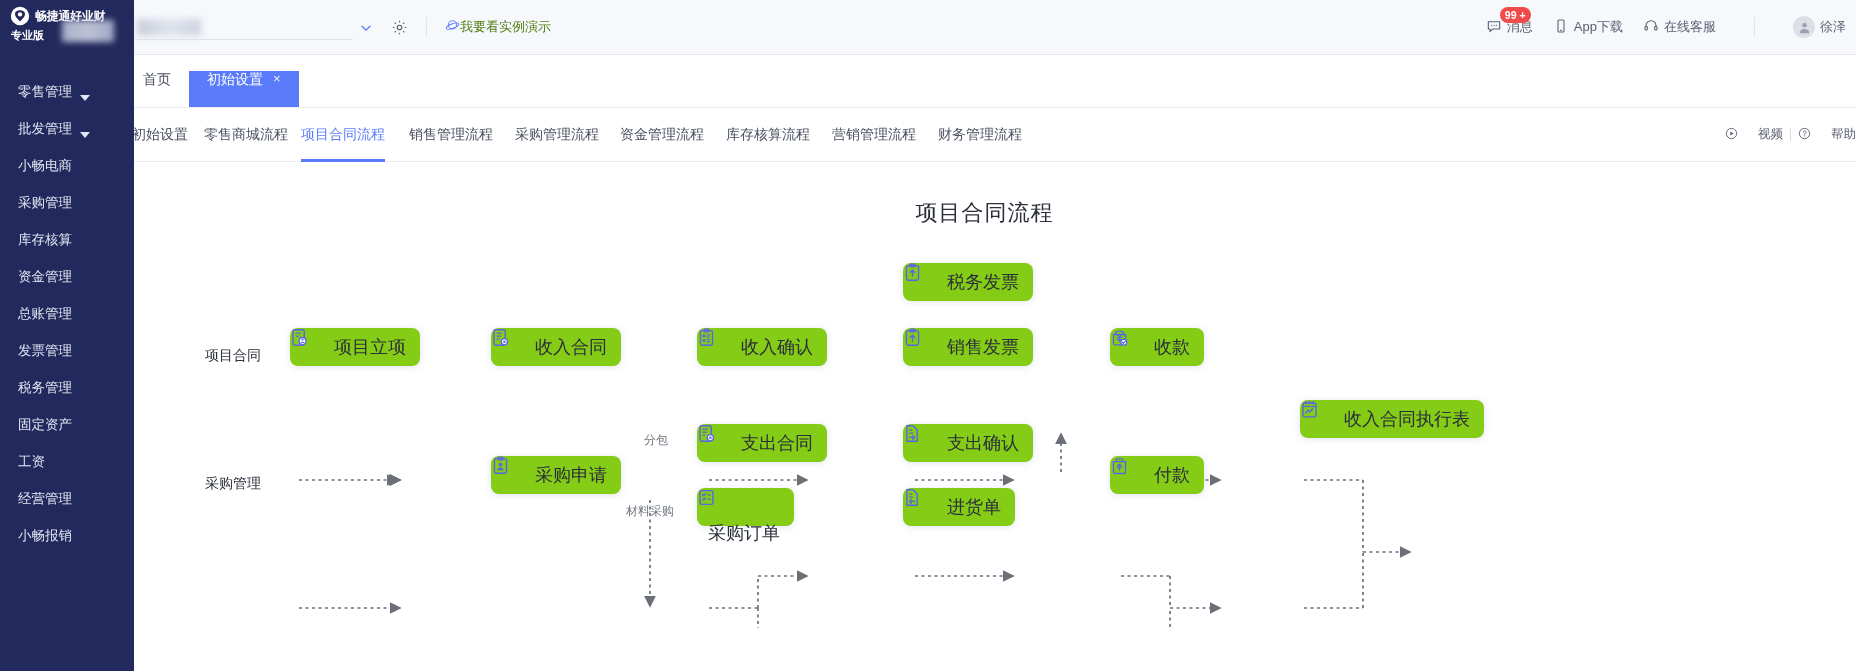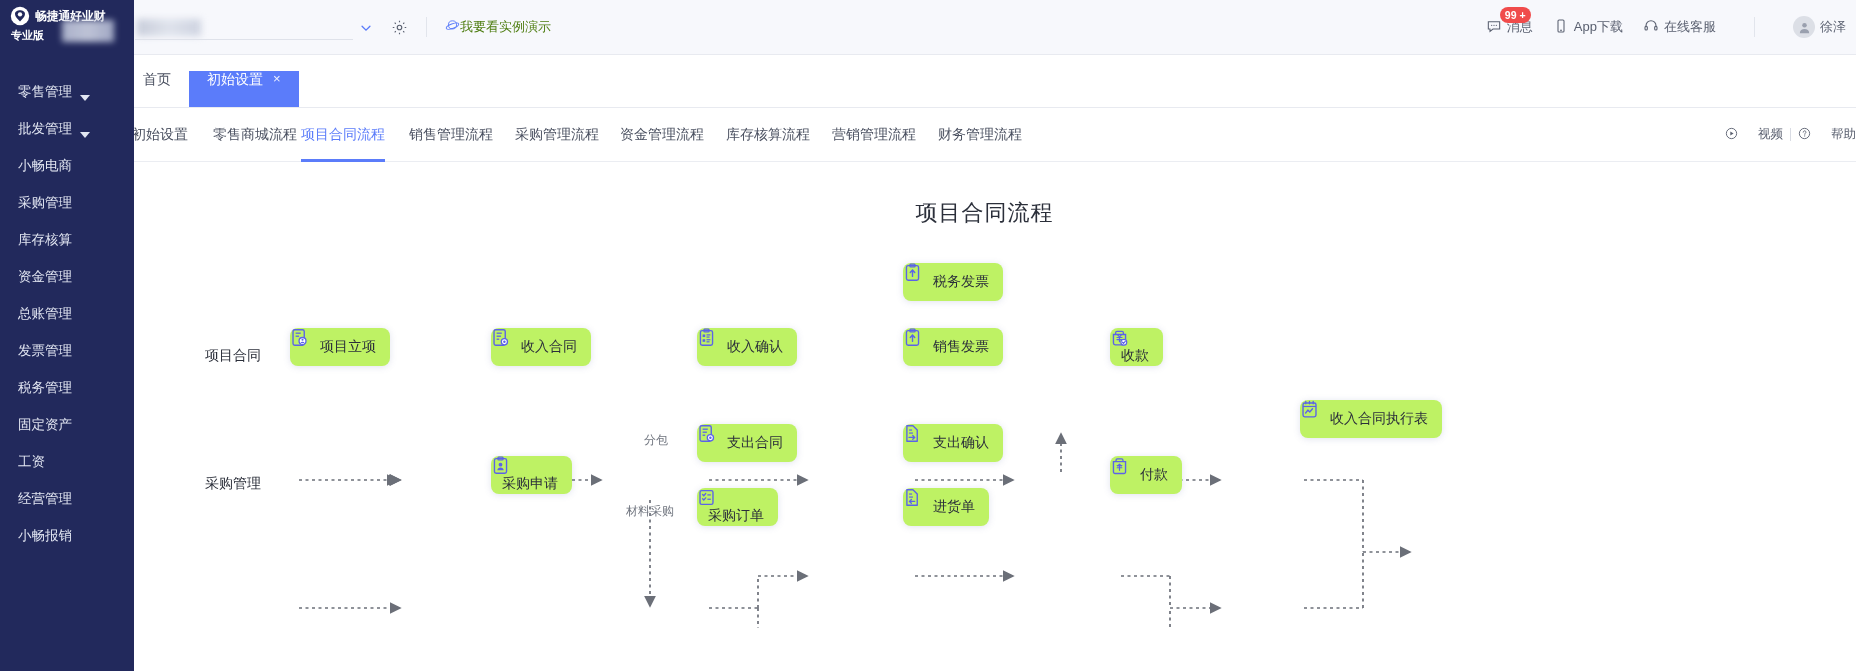--- a/index.html
+++ b/index.html
@@ -121,25 +121,25 @@
   .sr-div { width:1px; height:13px; background:#d9dce4; }
 
   .flow-title {
     text-align:center; font-size:22px; color:#2b2f3a; margin-top:36px; letter-spacing:1px;
   }
 
   
   .canvas { position:relative; width:100%; height:400px; }
   .canvas svg { position:absolute; left:0; top:0; }
   .node {
-    position:absolute; height:38px; background:#bef264;
+    position:absolute; height:38px; background:#84cc16;
     border-radius:8px; display:flex; align-items:center;
-    padding:0 14px 0 11px; gap:0;
+    padding:0 14px 0 11px; gap:14px;
     box-shadow:0 1px 7px rgba(90,100,160,.18);
-    font-size:14px; color:#2b2f3a; white-space:nowrap; cursor:pointer;
+    font-size:18px; color:#2b2f3a; white-space:nowrap; cursor:pointer;
   }
   .node .nicon { width:19px; height:19px; flex:0 0 19px; display:block; }
   .rowlabel {
     position:absolute; font-size:14px; color:#2b2f3a; white-space:nowrap;
   }
   .edgelabel {
     position:absolute; font-size:12px; color:#70757f; white-space:nowrap;
   }
 </style>
 </head>
@@ -305,21 +305,21 @@
         </div>
         <div class="stab" style="position: absolute; left: 402px;">
           <span>采购管理流程</span>
         </div>
         <div class="stab" style="position: absolute; left: 296px;">
           <span>销售管理流程</span>
         </div>
         <div class="stab active" style="position: absolute; left: 188px;">
           <span>项目合同流程</span>
         </div>
-        <div class="stab" style="position: absolute; left: 100px; align-items: center;">
+        <div class="stab" style="position: absolute; left: 91px; align-items: center;">
           <span>零售商城流程</span>
         </div>
         <div class="stab" style="position: absolute; left: 19px;">
           <span>初始设置</span>
         </div>
       <div class="subtabs-right">
         <div class="sr-item">
           <span>
             <svg viewBox="0 0 24 24" width="13" height="13" fill="none" stroke="#5a6070" stroke-width="1.7">
               <circle cx="12" cy="12" r="9.5"></circle>
@@ -446,21 +446,21 @@
           <div class="node" style="left: 790px; top: 100px;">
             <span class="nicon">
               <svg viewBox="0 0 21 22" width="19" height="19">
                 <rect x="3.5" y="3" width="14" height="17" rx="2" fill="none" stroke="#5b63e8" stroke-width="1.6"></rect>
                 <rect x="7.5" y="1.2" width="6" height="3.2" rx="1" fill="none" stroke="#5b63e8" stroke-width="1.5"></rect>
                 <path d="M10.5 15.5V8.5M10.5 8.2l-2.6 2.7M10.5 8.2l2.6 2.7" stroke="#5b63e8" stroke-width="1.6" fill="none" stroke-linecap="round"></path>
               </svg>
             </span>
             <span>销售发票</span>
           </div>
-          <div class="node" style="left: 997px; top: 100px; flex-direction: column;">
+          <div class="node" style="left: 997px; top: 100px;">
             <span class="nicon">
               <svg viewBox="0 0 21 22" width="19" height="19">
                 <path d="M3.5 7.5h14v10a2 2 0 01-2 2h-10a2 2 0 01-2-2z" fill="none" stroke="#5b63e8" stroke-width="1.6"></path>
                 <path d="M6 7.5V5.5a1.6 1.6 0 011.6-1.6h5.8A1.6 1.6 0 0115 5.5v2" fill="none" stroke="#5b63e8" stroke-width="1.5"></path>
                 <path d="M7.6 11h5.8M7.6 13.4h5.8M10.5 10.2v5.6M10.5 10.2L8.6 8.2M10.5 10.2l1.9-2" fill="none" stroke="#5b63e8" stroke-width="1.4" stroke-linecap="round"></path>
                 <circle cx="15.5" cy="16.5" r="3.4" fill="#fff" stroke="#5b63e8" stroke-width="1.4"></circle>
                 <path d="M13.9 16.5l1.2 1.2 2.1-2.3" fill="none" stroke="#5b63e8" stroke-width="1.4" stroke-linecap="round"></path>
               </svg>
             </span>
             <span>收款</span>
@@ -471,21 +471,21 @@
                 <rect x="3" y="3.5" width="15" height="16" rx="2" fill="none" stroke="#5b63e8" stroke-width="1.6"></rect>
                 <line x1="3" y1="7.5" x2="18" y2="7.5" stroke="#5b63e8" stroke-width="1.4"></line>
                 <line x1="6.2" y1="1.6" x2="6.2" y2="4.4" stroke="#5b63e8" stroke-width="1.5" stroke-linecap="round"></line>
                 <line x1="10.5" y1="1.6" x2="10.5" y2="4.4" stroke="#5b63e8" stroke-width="1.5" stroke-linecap="round"></line>
                 <line x1="14.8" y1="1.6" x2="14.8" y2="4.4" stroke="#5b63e8" stroke-width="1.5" stroke-linecap="round"></line>
                 <path d="M6 15l2.6-3.3 2.2 2.2 3.2-3.8" fill="none" stroke="#5b63e8" stroke-width="1.6" stroke-linecap="round" stroke-linejoin="round"></path>
               </svg>
             </span>
             <span>收入合同执行表</span>
           </div>
-          <div class="node" style="left: 378px; top: 228px; flex-direction: column;">
+          <div class="node" style="left: 378px; top: 228px;">
             <span class="nicon">
               <svg viewBox="0 0 21 22" width="19" height="19">
                 <rect x="3.5" y="3" width="14" height="17" rx="2" fill="none" stroke="#5b63e8" stroke-width="1.6"></rect>
                 <rect x="7.5" y="1.2" width="6" height="3.2" rx="1" fill="none" stroke="#5b63e8" stroke-width="1.5"></rect>
                 <circle cx="10.5" cy="10" r="2.2" fill="#5b63e8"></circle>
                 <path d="M6.8 16.5c0-2.1 1.7-3.3 3.7-3.3s3.7 1.2 3.7 3.3z" fill="#5b63e8"></path>
               </svg>
             </span>
             <span>采购申请</span>
           </div>

